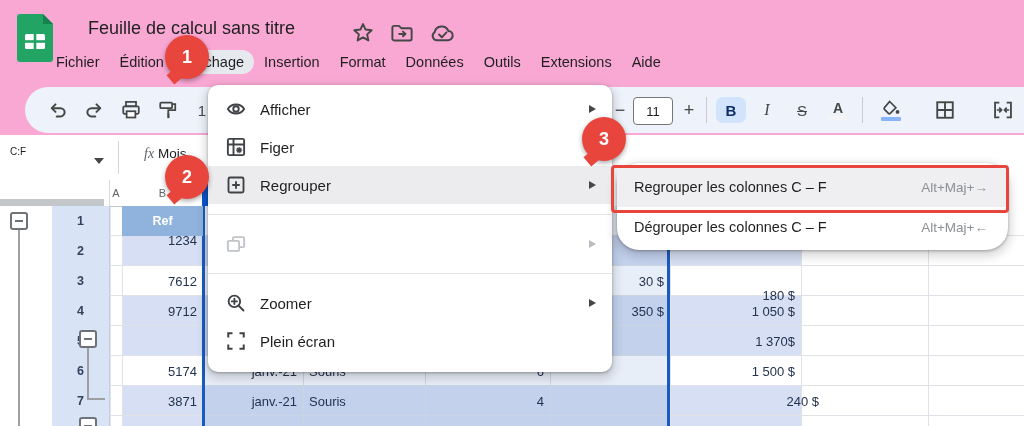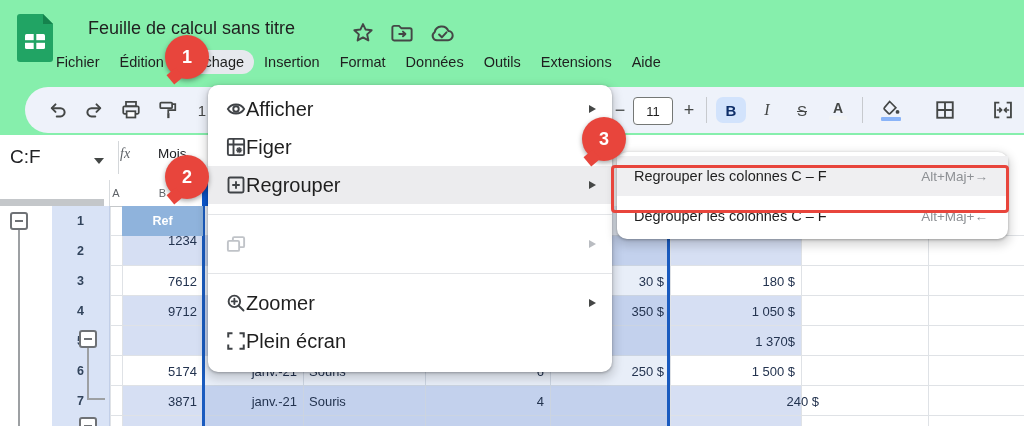--- a/index.html
+++ b/index.html
@@ -1,17 +1,17 @@
 <!DOCTYPE html>
 <html><head>
 <meta charset="utf-8">
 <style>
   html,body{margin:0;padding:0;background:#fff;}
   #stage{position:relative;width:1024px;height:426px;overflow:hidden;
-         font-family:"Liberation Sans",sans-serif;background:#86efac;}
+         font-family:"Liberation Sans",sans-serif;background:#f9a8d4;}
   .abs{position:absolute;}
 
   
   #title{left:88px;top:18px;font-size:18px;color:#1f1f1f;}
   .topbar-icon{top:22px;width:22px;height:22px;color:#444746;}
   #menubar{left:46px;top:48px;display:flex;align-items:center;height:28px;}
   .menu-item{font-size:14.5px;color:#1f1f1f;padding:4px 10px;border-radius:14px;white-space:nowrap;text-align:center;}
   .menu-item.active{background:#e6e9ee;}
 
   
@@ -27,25 +27,25 @@
   #btn-bold{left:716px;width:30px;background:#d2e3fc;border-radius:7px;color:#0d2e69;font-weight:bold;}
   #btn-italic{left:754px;width:26px;font-family:"Liberation Serif",serif;font-style:italic;font-size:16px;}
   #btn-strike{left:788px;width:28px;text-decoration:line-through;font-size:15px;}
   #btn-textcolor{left:824px;width:28px;flex-direction:column;font-weight:bold;font-size:14px;line-height:15px;}
   #btn-textcolor .bar{width:18px;height:4px;background:#f2f4f6;border-radius:1px;}
   #btn-fill .bar{width:20px;height:4px;background:#8ab4f8;border-radius:1px;margin-top:1px;}
   #btn-fill{left:876px;width:30px;flex-direction:column;}
 
   
   #formula-row{left:0;top:135px;width:1024px;height:45px;background:#fff;border-bottom:1px solid #c6c9cc;}
-  #name-box{left:10px;top:146px;font-size:19px;color:#202124;}
+  #name-box{left:10px;top:146px;font-size:10px;color:#202124;}
   #name-caret{left:94px;top:158px;width:0;height:0;border-left:5px solid transparent;
      border-right:5px solid transparent;border-top:6px solid #444746;}
   #fbar-sep{left:118px;top:141px;width:1px;height:33px;background:#d4d7da;}
-  #fx{left:120px;top:146px;font-family:"Liberation Serif",serif;font-style:italic;font-size:14px;color:#5f6368;}
+  #fx{left:144px;top:146px;font-family:"Liberation Serif",serif;font-style:italic;font-size:14px;color:#5f6368;}
   #fbar-value{left:158px;top:146px;font-size:13.5px;color:#202124;}
 
   
   #grid{left:0;top:180px;width:1024px;height:246px;overflow:hidden;background:#fff;}
   .gline{position:absolute;background:#dfe2e6;}
   .band-row{position:absolute;left:122px;width:679px;height:30px;background:#d6dff3;}
   .colhead{position:absolute;top:0;height:26px;font-size:11px;color:#5f6368;
            display:flex;align-items:center;justify-content:center;background:#fff;
            border-bottom:1px solid #c4c7ca;border-right:1px solid #d8dbde;}
   .rowhead{position:absolute;left:52px;width:57px;background:#d9e3f6;color:#32445c;
@@ -66,29 +66,29 @@
   .grp-box::after{content:"";position:absolute;left:3px;top:6px;width:8px;height:2px;background:#6f7276;}
   .grp-line{position:absolute;background:#9da0a3;}
 
   
   .panel{position:absolute;background:#fff;border-radius:10px;
          box-shadow:0 1px 3px rgba(0,0,0,.3),0 4px 10px 3px rgba(0,0,0,.15);}
   #view-menu{left:208px;top:85px;width:404px;height:287px;padding-top:5px;box-sizing:border-box;}
   .vm-item{height:38px;display:flex;align-items:center;position:relative;}
   .vm-item.hl{background:#ececee;}
   .vm-item .ic{width:20px;height:20px;margin-left:18px;color:#3f4246;}
-  .vm-item .lbl{font-size:20px;color:#1f1f1f;}
+  .vm-item .lbl{margin-left:14px;font-size:15px;color:#1f1f1f;}
   .vm-item.disabled .lbl{color:#b6b9be;}
   .vm-item.disabled .ic{color:#c0c3c8;}
   .vm-divider{height:1px;background:#e3e5e8;margin:10px 0;}
   .sub-arrow{position:absolute;right:16px;width:0;height:0;border-top:4.5px solid transparent;
      border-bottom:4.5px solid transparent;border-left:7px solid #454746;}
   .vm-item.disabled .sub-arrow{border-left-color:#b9bcc1;}
 
-  #group-submenu{left:617px;top:152px;width:391px;height:87px;padding-top:4px;box-sizing:border-box;}
+  #group-submenu{left:617px;top:163px;width:391px;height:87px;padding-top:4px;box-sizing:border-box;border-radius:22px;}
   .sm-item{height:40px;display:flex;align-items:center;justify-content:space-between;padding:0 20px 0 17px;}
   .sm-item.hl{background:#efeff1;}
   .sm-item .lbl{font-size:14.5px;color:#1f1f1f;white-space:nowrap;}
   .sm-item .sc{font-size:13.5px;color:#8d9094;white-space:nowrap;}
 
   #callout-rect{left:611px;top:165px;width:392px;height:42px;border:3px solid #e8453c;border-radius:4px;z-index:8;}
 
   
   .badge{position:absolute;width:44px;height:44px;border-radius:50%;background:#e8453c;z-index:20;
          display:flex;align-items:center;justify-content:center;color:#fff;font-weight:bold;font-size:18px;
@@ -238,33 +238,32 @@
       <div class="abs" style="" id="sel-left"></div>
       <div class="abs" style="" id="sel-right"></div>
       <div class="abs" style="" id="colC-sliver"></div>
       <div class="rowhead" style="top:26px;height:30px;">1</div>
       <div class="cell thead" style="left:122px;top:26px;width:81px;height:30px;">Ref</div>
       <div class="rowhead" style="top:56px;height:30px;">2</div>
       <div class="cell" style="left:122px;top:45px;width:81px;height:30px;">1234</div>
       <div class="rowhead" style="top:86px;height:30px;">3</div>
       <div class="cell" style="left:122px;top:86px;width:81px;height:30px;">7612</div>
       <div class="cell" style="left:550px;top:86px;width:120px;height:30px;">30 $</div>
-      <div class="cell" style="left:670px;top:86px;width:131px;height:30px;">180 $</div>
+      <div class="cell" style="left:670px;top:100px;width:131px;height:30px;">180 $</div>
       <div class="rowhead" style="top:116px;height:30px;">4</div>
       <div class="cell" style="left:122px;top:116px;width:81px;height:30px;">9712</div>
       <div class="cell" style="left:550px;top:116px;width:120px;height:30px;">350 $</div>
       <div class="cell" style="left:670px;top:116px;width:131px;height:30px;">1 050 $</div>
       <div class="rowhead" style="top:146px;height:30px;">5</div>
       <div class="cell" style="left:670px;top:146px;width:131px;height:30px;">1 370$</div>
       <div class="rowhead" style="top:176px;height:30px;">6</div>
       <div class="cell" style="left:122px;top:176px;width:81px;height:30px;">5174</div>
       <div class="cell" style="left:203px;top:176px;width:100px;height:30px;">janv.-21</div>
       <div class="cell left" style="left:303px;top:176px;width:122px;height:30px;">Souris</div>
       <div class="cell" style="left:425px;top:176px;width:125px;height:30px;">6</div>
-      <div class="cell" style="left:550px;top:176px;width:120px;height:30px;">250 $</div>
       <div class="cell" style="left:670px;top:176px;width:131px;height:30px;">1 500 $</div>
       <div class="rowhead" style="top:206px;height:30px;">7</div>
       <div class="cell" style="left:122px;top:206px;width:81px;height:30px;">3871</div>
       <div class="cell" style="left:203px;top:206px;width:100px;height:30px;">janv.-21</div>
       <div class="cell left" style="left:303px;top:206px;width:122px;height:30px;">Souris</div>
       <div class="cell" style="left:425px;top:206px;width:125px;height:30px;">4</div>
       <div class="cell" style="left:670px;top:206px;width:155px;height:30px;">240 $</div>
       <div class="rowhead" style="top:236px;height:30px;">8</div>
       <div class="cell left bold" style="left:303px;top:236px;width:122px;height:30px;">Souris Total</div>
       <div class="cell" style="left:670px;top:236px;width:131px;height:30px;">1 740 $</div>

